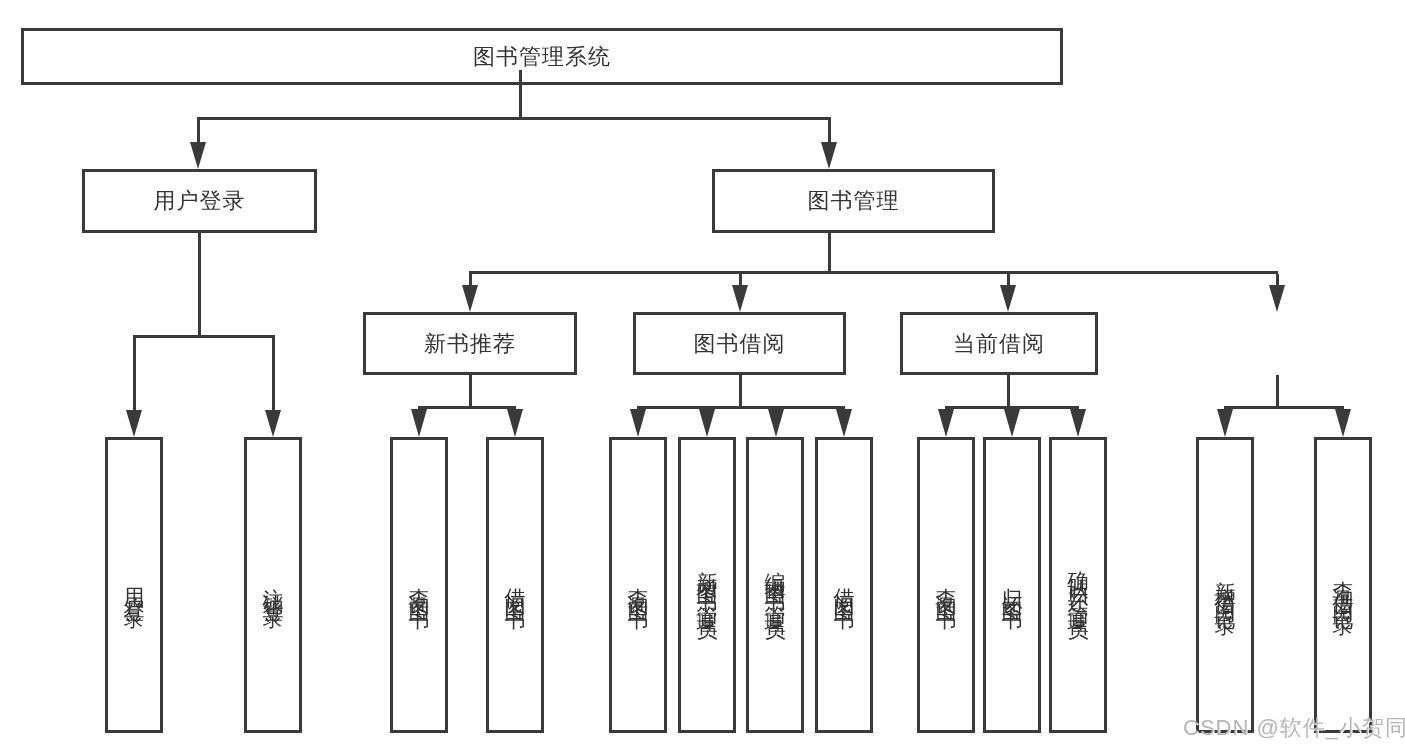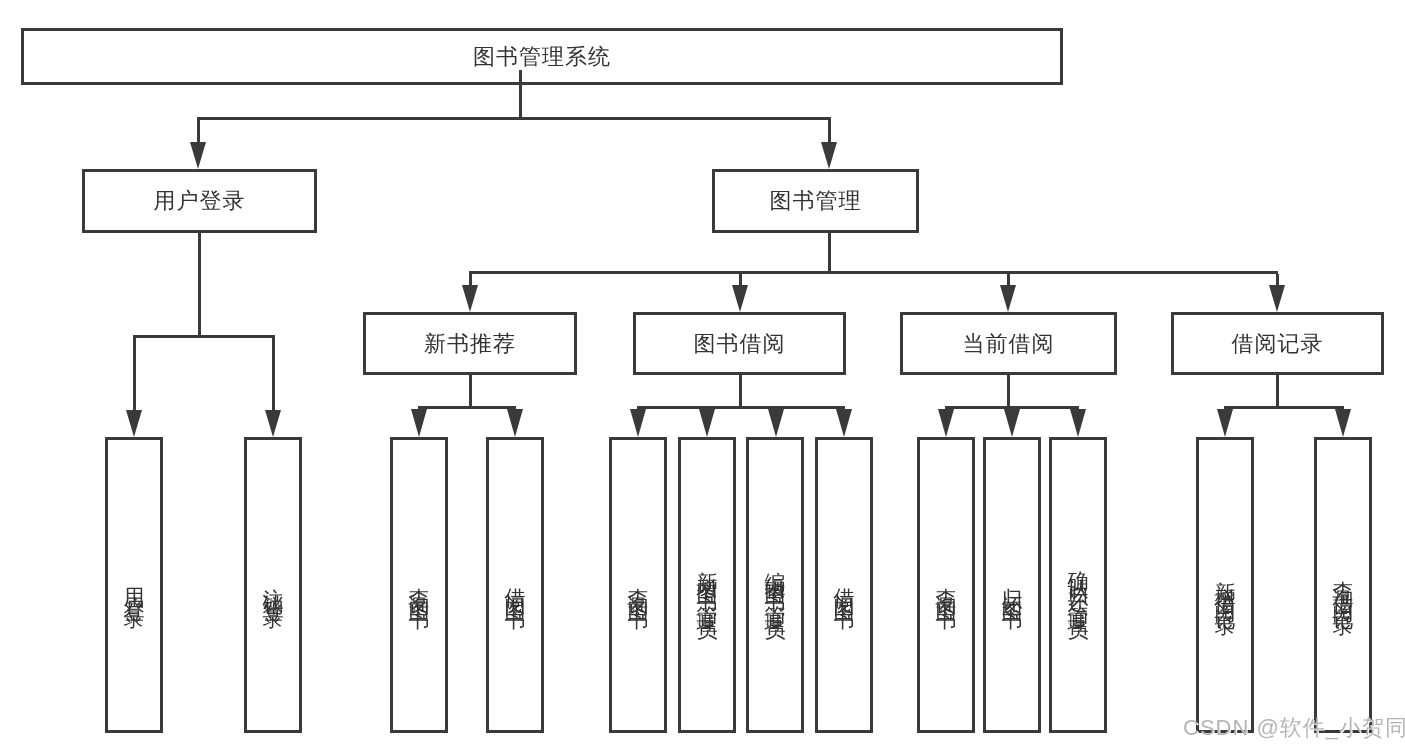--- a/index.html
+++ b/index.html
@@ -45,21 +45,21 @@
   <div class="vline" style="left:519px;top:70px;height:47px;"></div>
   <div class="hline" style="left:197px;top:117px;width:634px;"></div>
   <div class="vline" style="left:197px;top:120px;height:22px;"></div>
   <div class="arrow" style="left:190px;top:142px;"></div>
   <div class="vline" style="left:828px;top:120px;height:22px;"></div>
   <div class="arrow" style="left:821px;top:142px;"></div>
 
   <div class="node" style="left:82px;top:169px;width:235px;height:64px;">
     <span>用户登录</span>
   </div>
-  <div class="node" style="left:712px;top:169px;width:207px;height:64px;">
+  <div class="node" style="left:712px;top:169px;width:283px;height:64px;">
     <span>图书管理</span>
   </div>
 
   <div class="vline" style="left:198px;top:233px;height:102px;"></div>
   <div class="hline" style="left:133px;top:335px;width:142px;"></div>
   <div class="vline" style="left:133px;top:338px;height:72px;"></div>
   <div class="arrow" style="left:126px;top:410px;"></div>
   <div class="vline" style="left:272px;top:338px;height:72px;"></div>
   <div class="arrow" style="left:265px;top:410px;"></div>
 
@@ -73,25 +73,22 @@
   <div class="arrow" style="left:1000px;top:285px;"></div>
   <div class="vline" style="left:1276px;top:274px;height:11px;"></div>
   <div class="arrow" style="left:1269px;top:285px;"></div>
 
   <div class="node" style="left:633px;top:312px;width:213px;height:63px;">
     <span>图书借阅</span>
   </div>
   <div class="node" style="left:363px;top:312px;width:214px;height:63px;">
     <span>新书推荐</span>
   </div>
-  <div class="node" style="left:900px;top:312px;width:217px;height:63px;">
+  <div class="node" style="left:900px;top:312px;width:198px;height:63px;">
     <span>当前借阅</span>
-  </div>
-  <div class="node" style="left:1171px;top:312px;width:213px;height:63px;">
-    <span>借阅记录</span>
   </div>
 
   <div class="vline" style="left:469px;top:375px;height:31px;"></div>
   <div class="hline" style="left:418px;top:406px;width:98px;"></div>
   <div class="arrow" style="left:411px;top:409px;border-top-width:28px;"></div>
   <div class="arrow" style="left:507px;top:409px;border-top-width:28px;"></div>
 
   <div class="vline" style="left:739px;top:375px;height:31px;"></div>
   <div class="hline" style="left:637px;top:406px;width:208px;"></div>
   <div class="arrow" style="left:630px;top:409px;border-top-width:28px;"></div>

